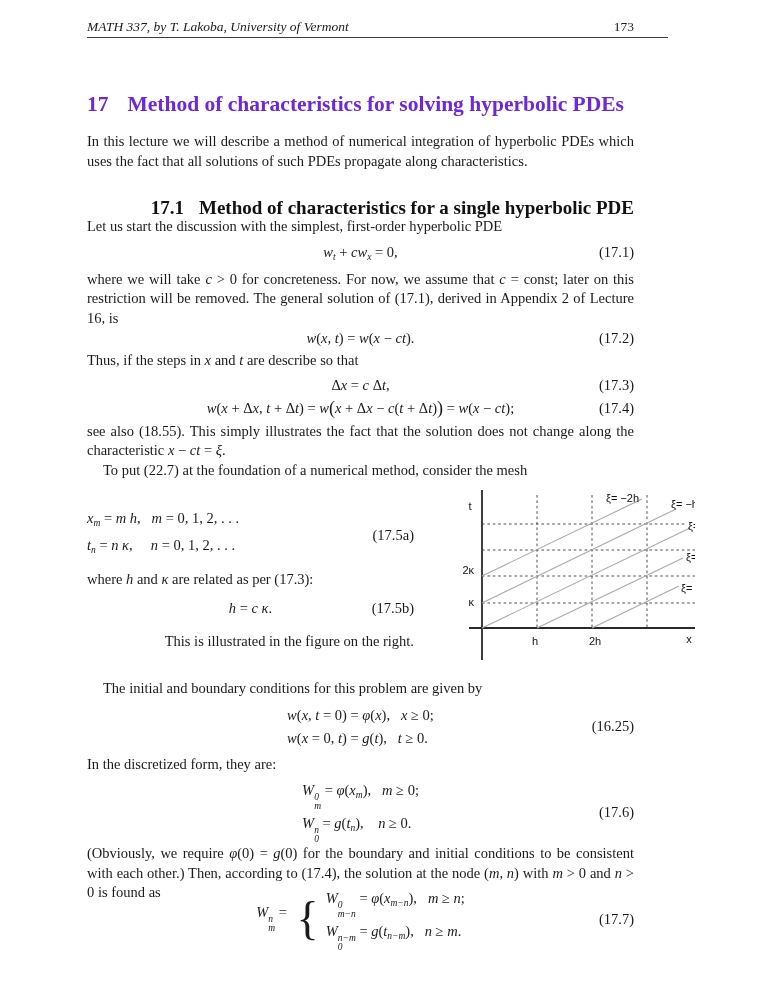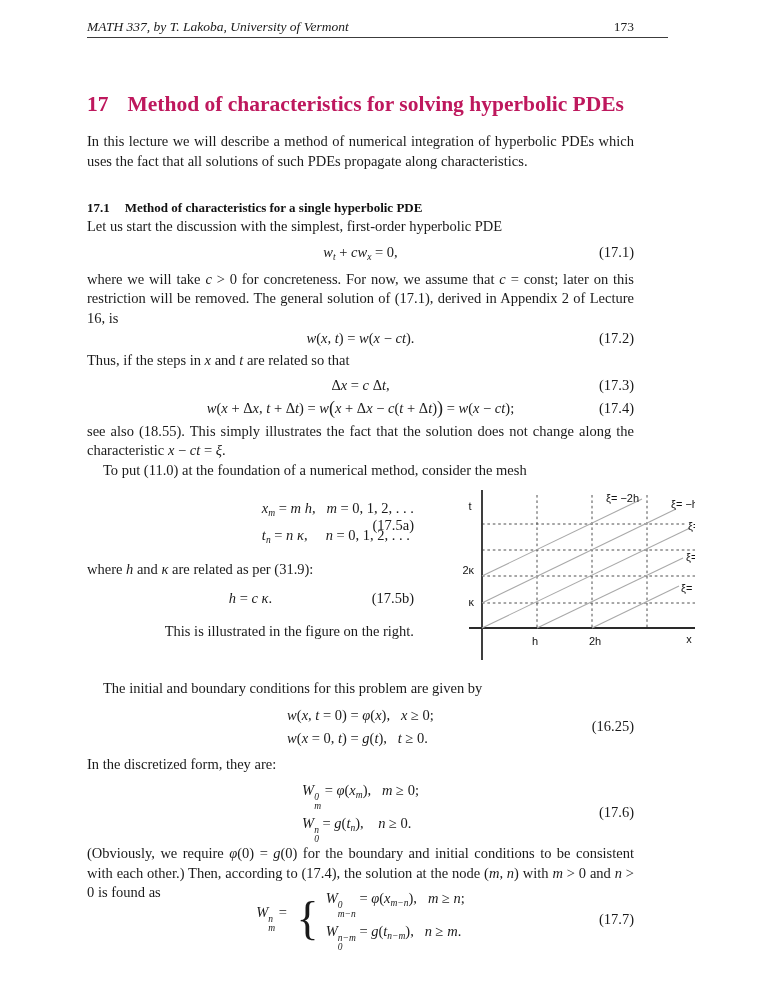--- a/index.html
+++ b/index.html
@@ -13,23 +13,23 @@
     font-size:14.5px;
     color:#1a1a1a;
     overflow:hidden;
   }
   
   .hdr{padding-top:19px;display:flex;justify-content:space-between;align-items:baseline;
        font-size:13.5px;line-height:16px;}
   .hdr-left{font-style:italic;}
   .hdr-rule{margin-top:2px;width:581px;border-top:1.3px solid #3c3c3c;height:0;}
   
-  h1{margin:56px 0 0 0;font-size:21.5px;line-height:21px;font-weight:bold;color:#be185d;}
+  h1{margin:56px 0 0 0;font-size:21.5px;line-height:21px;font-weight:bold;color:#6d28d9;}
   h1 .h-num{margin-right:19px;}
-  h2{margin:28px 0 0 0;font-size:13px;line-height:18px;font-weight:bold;color:#111;}
+  h2{margin:28px 0 0 0;font-size:19px;line-height:18px;font-weight:bold;color:#111;text-align:right;}
   h2 .h-num{margin-right:15px;}
   
   p{margin:0;text-align:justify;line-height:19.5px;hyphens:none;}
   .p-intro{margin-top:16px;line-height:20px;}
   .p-start{margin-top:0;}
   .p-where{margin-top:8px;}
   .p-thus{margin-top:3px;}
   .p-then{margin-top:3px;}
   .p-see{margin-top:3px;}
   .p-indent{text-indent:16px;}
@@ -57,21 +57,21 @@
   .seg-big{font-size:18px;vertical-align:-1px;}
   .ss{display:inline-flex;flex-direction:column;align-items:flex-start;
       font-size:9.5px;font-style:italic;line-height:9px;vertical-align:-5px;}
   .ss-t,.ss-b{display:block;}
   .brace{font-size:46px;font-weight:normal;line-height:46px;margin:0 7px 0 6px;color:#1a1a1a;}
   .cases{display:inline-flex;flex-direction:column;align-items:flex-start;}
   .cases .eq{line-height:24px;}
   
   .meshrow{position:relative;margin-top:4px;height:192px;}
   .mesh-left{position:absolute;left:0;top:0;width:327px;}
-  .mesh-left .eqb1{position:relative;text-align:right;margin-top:14px;}
+  .mesh-left .eqb1{position:relative;text-align:left;margin-top:24px;}
   .mesh-left .eqb1 .eq{line-height:21px;}
   .mesh-left .p-whereh{margin-top:9px;text-align:left;}
   .mesh-left .eqb2{position:relative;text-align:center;margin-top:8px;height:20px;line-height:20px;}
   .mesh-left .p-illus{margin-top:14px;margin-left:5px;text-align:right;}
   .meshfig{position:absolute;left:360px;top:-10px;width:321px;height:192px;}
   .meshfig text{font-family:"Liberation Sans","DejaVu Sans",sans-serif;font-size:11px;fill:#111;}
 </style>
 </head>
 <body>
 
@@ -100,46 +100,46 @@
     <span class="eqnum">(17.1)</span>
   </div>
 
   <p class="p-where"><span class="seg-r">where we will take </span><span class="seg-i">c</span><span class="seg-r"> &gt; 0 for concreteness.  For now, we assume that </span><span class="seg-i">c</span><span class="seg-r"> = const; later on this restriction will be removed.  The general solution of (17.1), derived in Appendix 2 of Lecture 16, is</span></p>
 
   <div class="eqrow r172">
     <span class="eq"><span class="seg-i">w</span><span class="seg-r">(</span><span class="seg-i">x, t</span><span class="seg-r">) = </span><span class="seg-i">w</span><span class="seg-r">(</span><span class="seg-i">x</span><span class="seg-r"> − </span><span class="seg-i">ct</span><span class="seg-r">).</span></span>
     <span class="eqnum">(17.2)</span>
   </div>
 
-  <p class="p-thus"><span class="seg-r">Thus, if the steps in </span><span class="seg-i">x</span><span class="seg-r"> and </span><span class="seg-i">t</span><span class="seg-r"> are related so that</span></p>
+  <p class="p-thus"><span class="seg-r">Thus, if the steps in </span><span class="seg-i">x</span><span class="seg-r"> and </span><span class="seg-i">t</span><span class="seg-r"> are describe so that</span></p>
 
   <div class="eqrow r173">
     <span class="eq"><span class="seg-r">Δ</span><span class="seg-i">x</span><span class="seg-r"> = </span><span class="seg-i">c</span><span class="seg-r"> Δ</span><span class="seg-i">t</span><span class="seg-r">,</span></span>
     <span class="eqnum">(17.3)</span>
   </div>
 
 
   <div class="eqrow r174">
     <span class="eq"><span class="seg-i">w</span><span class="seg-r">(</span><span class="seg-i">x</span><span class="seg-r"> + Δ</span><span class="seg-i">x</span><span class="seg-r">, </span><span class="seg-i">t</span><span class="seg-r"> + Δ</span><span class="seg-i">t</span><span class="seg-r">) = </span><span class="seg-i">w</span><span class="seg-big">(</span><span class="seg-i">x</span><span class="seg-r"> + Δ</span><span class="seg-i">x</span><span class="seg-r"> − </span><span class="seg-i">c</span><span class="seg-r">(</span><span class="seg-i">t</span><span class="seg-r"> + Δ</span><span class="seg-i">t</span><span class="seg-r">)</span><span class="seg-big">)</span><span class="seg-r"> = </span><span class="seg-i">w</span><span class="seg-r">(</span><span class="seg-i">x</span><span class="seg-r"> − </span><span class="seg-i">ct</span><span class="seg-r">);</span></span>
     <span class="eqnum">(17.4)</span>
   </div>
 
   <p class="p-see"><span class="seg-r">see also (18.55).  This simply illustrates the fact that the solution does not change along the characteristic </span><span class="seg-i">x</span><span class="seg-r"> − </span><span class="seg-i">ct</span><span class="seg-r"> = </span><span class="seg-i">ξ</span><span class="seg-r">.</span></p>
-  <p class="p-indent"><span class="seg-r">To put (11.0) at the foundation of a numerical method, consider the mesh</span></p>
+  <p class="p-indent"><span class="seg-r">To put (22.7) at the foundation of a numerical method, consider the mesh</span></p>
 
   <div class="meshrow">
     <div class="mesh-left">
       <div class="eqb1">
         <span class="eqlines">
           <span class="eq"><span class="seg-i">x</span><span class="seg-sub">m</span><span class="seg-r"> = </span><span class="seg-i">m h</span><span class="seg-r">,   </span><span class="seg-i">m</span><span class="seg-r"> = 0, 1, 2, . . .</span></span>
           <span class="eq"><span class="seg-i">t</span><span class="seg-sub">n</span><span class="seg-r"> = </span><span class="seg-i">n κ</span><span class="seg-r">,     </span><span class="seg-i">n</span><span class="seg-r"> = 0, 1, 2, . . .</span></span>
         </span>
         <span class="eqnum">(17.5a)</span>
       </div>
-      <p class="p-whereh"><span class="seg-r">where </span><span class="seg-i">h</span><span class="seg-r"> and </span><span class="seg-i">κ</span><span class="seg-r"> are related as per (31.9):</span></p>
+      <p class="p-whereh"><span class="seg-r">where </span><span class="seg-i">h</span><span class="seg-r"> and </span><span class="seg-i">κ</span><span class="seg-r"> are related as per (17.3):</span></p>
       <div class="eqb2">
         <span class="eq"><span class="seg-i">h</span><span class="seg-r"> = </span><span class="seg-i">c κ</span><span class="seg-r">.</span></span>
         <span class="eqnum">(17.5b)</span>
       </div>
       <p class="p-illus">This is illustrated in the figure on the right.</p>
     </div>
 
     <svg class="meshfig" viewBox="447 501 321 192" xmlns="http://www.w3.org/2000/svg">
 
       <line x1="482" y1="517" x2="482" y2="687" stroke="#2a2a2a" stroke-width="1.8"></line>

